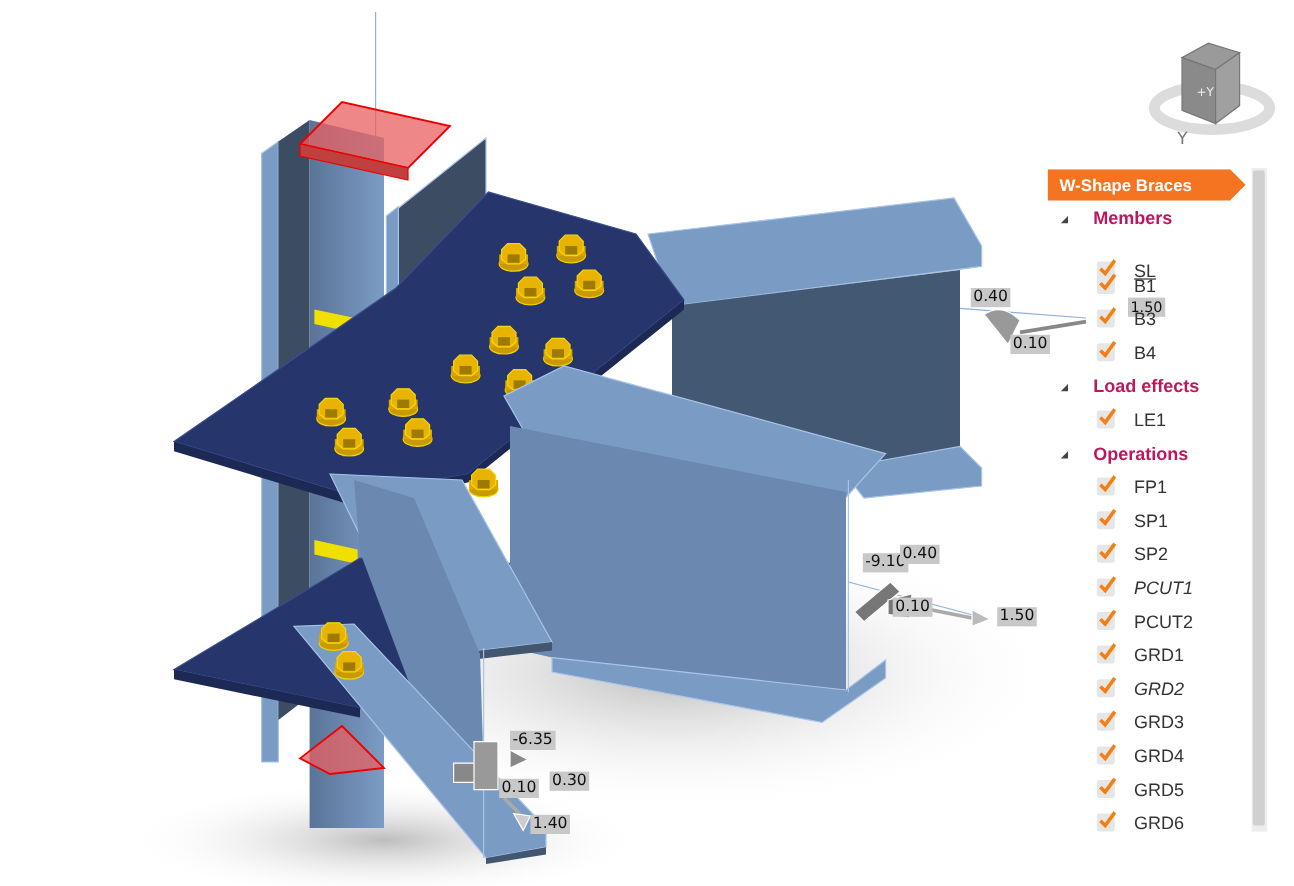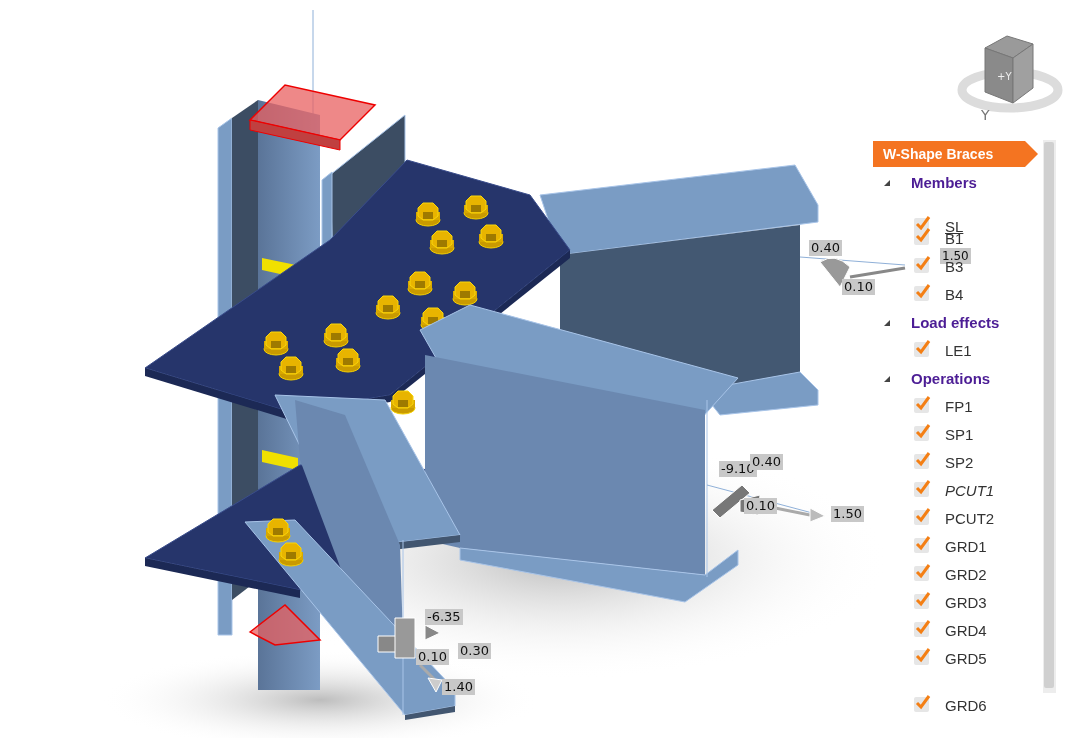--- a/index.html
+++ b/index.html
@@ -5,21 +5,21 @@
   html,body{margin:0;padding:0;}
   body{width:1078px;height:738px;background:#ffffff;position:relative;overflow:hidden;font-family:"Liberation Sans",sans-serif;}
   #viewport{position:absolute;left:0;top:0;width:1078px;height:642px;}
   .lbl{position:absolute;background:#c8c8c8;color:#111;font-family:"DejaVu Sans",sans-serif;font-size:13px;line-height:16px;padding:0 2px;}
   #panel{position:absolute;left:872px;top:140px;width:168px;}
   .panel-title{position:absolute;left:1px;top:1px;height:27px;width:165px;padding-left:38px;}
   .panel-title svg{position:absolute;left:0;top:0;}
   .panel-title span{position:absolute;left:10px;top:5px;color:#fff;font-weight:bold;font-size:14px;font-family:"Liberation Sans",sans-serif;}
   .tree-row{position:absolute;left:0;height:28px;width:168px;}
   .grp .tri{position:absolute;left:12px;top:10px;width:0;height:0;border-left:6px solid transparent;border-bottom:6px solid #444;}
-  .grp .gl{position:absolute;left:39px;top:4px;font-weight:bold;font-size:15px;color:#4c1d95;}
+  .grp .gl{position:absolute;left:39px;top:4px;font-weight:bold;font-size:15px;color:#be185d;}
   .item .cb{position:absolute;left:42px;top:4px;width:15px;height:15px;background:#e6e6e6;border-radius:2px;}
   .item .cb svg{position:absolute;left:1px;top:-3px;}
   .item .il{position:absolute;left:73px;top:4px;font-size:15px;color:#333;}
   .item .il.u{text-decoration:underline;}
   #scrollbar{position:absolute;left:1043px;top:140px;width:13px;height:553px;background:#ededed;}
   #scrollthumb{position:absolute;left:1px;top:2px;width:10px;height:546px;background:#d0d0d0;border-radius:2px;}
   #navcube{position:absolute;left:955px;top:28px;width:110px;height:92px;}
 </style>
 </head>
 <body>
@@ -253,21 +253,21 @@
     <span class="il">PCUT2</span>
   </div>
   <div class="tree-row item" style="top:394px;">
     <span class="cb">
         <svg width="16" height="16">
           <path d="M2,9 L6,13 L14,2" stroke="#f47f14" stroke-width="3" fill="none"></path>
         </svg>
       </span>
     <span class="il">GRD1</span>
   </div>
-  <div class="tree-row item" style="top:422px;">
+  <div class="tree-row item" style="top:422px;font-style:italic;">
     <span class="cb">
         <svg width="16" height="16">
           <path d="M2,9 L6,13 L14,2" stroke="#f47f14" stroke-width="3" fill="none"></path>
         </svg>
       </span>
     <span class="il">GRD2</span>
   </div>
   <div class="tree-row item" style="top:450px;">
     <span class="cb">
         <svg width="16" height="16">
@@ -285,21 +285,21 @@
     <span class="il">GRD4</span>
   </div>
   <div class="tree-row item" style="top:506px;">
     <span class="cb">
         <svg width="16" height="16">
           <path d="M2,9 L6,13 L14,2" stroke="#f47f14" stroke-width="3" fill="none"></path>
         </svg>
       </span>
     <span class="il">GRD5</span>
   </div>
-  <div class="tree-row item" style="top:534px;margin-top:19px;">
+  <div class="tree-row item" style="top:534px;">
     <span class="cb">
         <svg width="16" height="16">
           <path d="M2,9 L6,13 L14,2" stroke="#f47f14" stroke-width="3" fill="none"></path>
         </svg>
       </span>
     <span class="il">GRD6</span>
   </div>
 </div>
 
 <div id="scrollbar">

